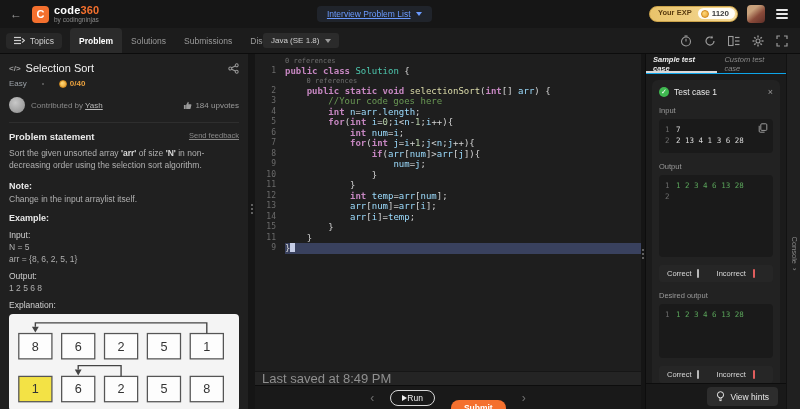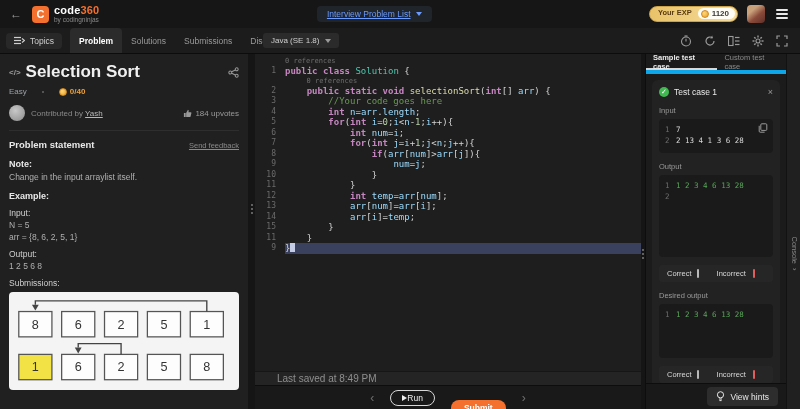--- a/index.html
+++ b/index.html
@@ -55,31 +55,31 @@
   .main { flex:1; display:flex; min-height:0; }
   .vdiv { background:#151515; position:relative; flex:0 0 auto; }
   .vdiv .dots { position:absolute; left:50%; margin-left:-1px; width:2px; height:2px; border-radius:50%;
     background:#7a7a7a; box-shadow:0 4px 0 #7a7a7a, 0 8px 0 #7a7a7a; }
 
   
   .left { width:248px; flex:0 0 auto; background:#202020; padding:8px 9px 0 9px; overflow:hidden; color:#b0b0b0; }
   .ttl-row { display:flex; align-items:center; gap:5px; }
   .code-glyph { color:#9a9a9a; font-size:8px; font-weight:bold; }
   .code-glyph::after { content:"</>"; }
-  .p-title { color:#f0f0f0; font-size:17px; font-weight:bold; flex:1; }
+  .p-title { color:#f0f0f0; font-size:11px; font-weight:normal; flex:1; }
   .meta-row { display:flex; align-items:center; gap:15px; margin-top:5px; font-size:8px; }
   .easy { color:#9aa0a6; }
   .dot-sep { width:2px; height:2px; border-radius:50%; background:#666; }
   .score { color:var(--gold); font-weight:bold; display:flex; align-items:center; gap:3px; }
   .contrib-row { display:flex; align-items:center; gap:6px; margin-top:9px; padding-bottom:9px; border-bottom:1px solid #2e2e2e; }
   .contrib-avatar { width:16px; height:16px; border-radius:50%; background:radial-gradient(circle at 40% 35%, #c8c8c8, #8a8a8a); }
   .contrib-text { font-size:8px; color:#8a8a8a; flex:1; }
   .contrib-text u { color:#b8b8b8; }
   .upvotes { font-size:8px; color:#9a9a9a; display:flex; align-items:center; gap:3px; }
-  .sec-row { display:flex; align-items:flex-end; margin-top:8px; }
+  .sec-row { display:flex; align-items:flex-start; margin-top:8px; }
   .sec-h { color:#e8e8e8; font-size:9.5px; font-weight:bold; flex:1; }
   .feedback { color:#8a8a8a; font-size:7.5px; text-decoration:underline; cursor:pointer; }
   .stmt { font-size:8.5px; line-height:1.45; margin-top:5px; color:#b0b0b0; }
   .stmt b { color:#dadada; }
   .mini-h { color:#e8e8e8; font-size:9px; font-weight:bold; margin-top:9px; }
   .mini-t { font-size:8.5px; margin-top:3px; }
   .ex-line { font-size:8.5px; margin-top:2px; color:#b0b0b0; }
   .ex-label { font-size:8.5px; color:#cfcfcf; margin-top:7px; }
   .diagram-wrap { margin-top:4px; background:#f4f4f4; border-radius:4px; padding:2px; }
   .diagram-wrap svg { display:block; width:100%; }
@@ -90,33 +90,33 @@
   .crow { display:flex; height:10.5px; line-height:10.5px; }
   .crow.lens { height:9px; line-height:9px;justify-content:flex-end; }
   .ln { width:30px; flex:0 0 auto; text-align:right; padding-right:9px; color:#6b6b6b; font-size:8px; }
   .ltxt { flex:1; white-space:pre; font-size:9px; color:var(--tp); }
   .lens-txt { color:#6e6e6e; font-size:7px; }
   .crow.hl .ltxt { background:var(--hl); }
   .cursor { display:inline-block; width:5px; height:9px; background:#c5cde6; vertical-align:-1px; }
   .tk { color:var(--tk); font-weight:bold; } .tty { color:var(--tty); } .tfn { color:var(--tfn); }
   .tv { color:var(--tv); } .tn { color:var(--tn); } .tc { color:var(--tc); } .tp { color:var(--tp); }
   .saved-bar { height:14px; background:#242424; border-top:1px solid #161616; color:#8f8f8f;
-    font-size:10px; line-height:13px; padding-left:22px; flex:0 0 auto; }
+    font-size:13px; line-height:13px; padding-left:7px; flex:0 0 auto; }
   .action-bar { height:24px; background:#191919; border-top:1px solid #0d0d0d; display:flex;
     align-items:center; justify-content:center; gap:16px; flex:0 0 auto; }
   .nav-ch { color:#6e6e6e; font-size:12px; cursor:pointer; }
   .run-btn { display:flex; align-items:center; border:1px solid #d8d8d8; border-radius:11px;
     padding:2px 11px; color:#eee; font-size:8.5px; cursor:pointer; background:transparent; }
   .play-tri { width:0; height:0; border-top:3.5px solid transparent; border-bottom:3.5px solid transparent; border-left:5px solid #eee; }
   .submit-btn { background:var(--accent); border-radius:11px; padding:3px 13px; color:#fff;
     font-size:8.5px; font-weight:bold; cursor:pointer;margin-top:20px; }
 
   
   .right { width:141px; flex:0 0 auto; background:#1b1b1b; display:flex; flex-direction:column; border-left:1px solid #0d0d0d; }
-  .tc-tabs { height:20px; display:flex; border-bottom:4px solid #0ea5e9; flex:0 0 auto; }
+  .tc-tabs { height:20px; display:flex; border-bottom:1px solid #0ea5e9; flex:0 0 auto;font-style:italic; }
   .tc-tab { font-size:7.5px; display:flex; align-items:center; padding:0 7px; color:#8a8a8a; cursor:pointer; }
   .tc-tab.active { color:#ececec; font-weight:bold; box-shadow:inset 0 -2px 0 #d8d8d8; }
   .tc-body { flex:1; padding:6px; overflow:hidden; }
   .tc-card { background:#222; border-radius:6px; padding:7px 7px 8px 7px; }
   .tc-head { display:flex; align-items:center; gap:5px; }
   .check-circle { width:10px; height:10px; border-radius:50%; background:var(--green); color:#fff;
     font-size:7px; line-height:10px; text-align:center; }
   .tc-title { color:#e8e8e8; font-size:8.5px; flex:1; }
   .tc-close { color:#9a9a9a; font-size:9px; cursor:pointer; }
   .io-label { color:#9a9a9a; font-size:7.5px; margin-top:9px; }
@@ -276,29 +276,30 @@
           <svg width="9" height="9" viewBox="0 0 10 10">
               <path d="M1 4.5 H3 V9 H1 Z M3.5 9 V4.5 L5.5 0.8 Q6.6 1 6.3 2.4 L6 3.6 H8.6 Q9.6 3.8 9.3 4.8 L8.4 8.2 Q8.2 9 7.3 9 Z" fill="#9a9a9a"></path>
             </svg>
           <span>184 upvotes</span>
         </span>
       </div>
       <div class="sec-row">
         <span class="sec-h">Problem statement</span>
         <span class="feedback">Send feedback</span>
       </div>
+      <div class="stmt"><span>Sort the given unsorted array </span><b>'arr'</b><span> of size </span><b>'N'</b><span> in non-decreasing order using the selection sort algorithm.</span></div>
       <div class="mini-h">Note:</div>
       <div class="mini-t">Change in the input arraylist itself.</div>
       <div class="mini-h">Example:</div>
       <div class="ex-label">Input:</div>
       <div class="ex-line">N = 5</div>
       <div class="ex-line">arr = {8, 6, 2, 5, 1}</div>
       <div class="ex-label">Output:</div>
       <div class="ex-line">1 2 5 6 8</div>
-      <div class="ex-label">Submissions:</div>
+      <div class="ex-label">Explanation:</div>
       <div class="diagram-wrap">
         <svg id="diagram-svg" viewBox="0 0 232 96">
             <rect x="8" y="18" width="34" height="26" fill="#fdfdfd" stroke="#555" stroke-width="1.3"></rect>
             <text x="25" y="35.5" text-anchor="middle" font-size="13" fill="#333" font-family="Liberation Sans, sans-serif">8</text>
             <rect x="52" y="18" width="34" height="26" fill="#fdfdfd" stroke="#555" stroke-width="1.3"></rect>
             <text x="69" y="35.5" text-anchor="middle" font-size="13" fill="#333" font-family="Liberation Sans, sans-serif">6</text>
             <rect x="96" y="18" width="34" height="26" fill="#fdfdfd" stroke="#555" stroke-width="1.3"></rect>
             <text x="113" y="35.5" text-anchor="middle" font-size="13" fill="#333" font-family="Liberation Sans, sans-serif">2</text>
             <rect x="140" y="18" width="34" height="26" fill="#fdfdfd" stroke="#555" stroke-width="1.3"></rect>
             <text x="157" y="35.5" text-anchor="middle" font-size="13" fill="#333" font-family="Liberation Sans, sans-serif">5</text>

